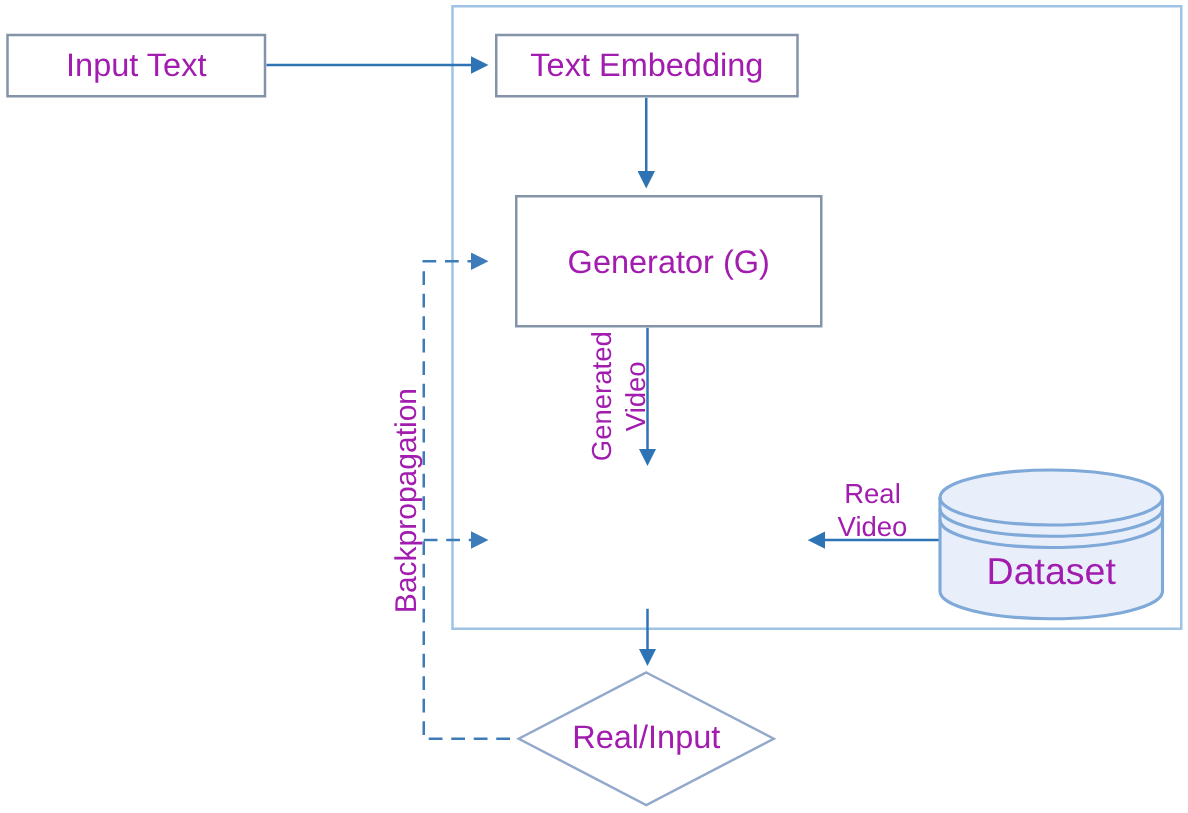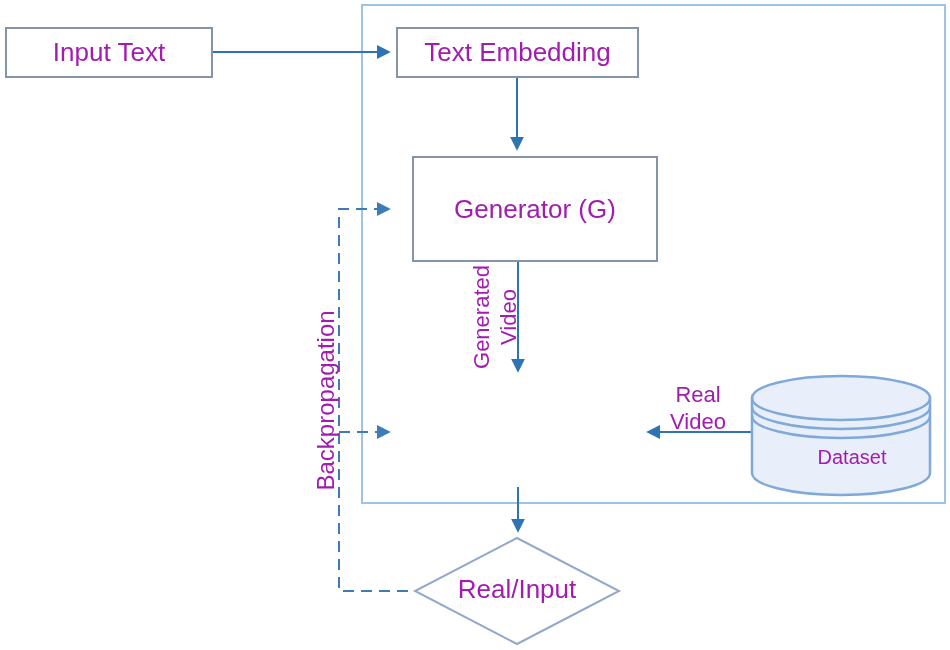--- a/index.html
+++ b/index.html
@@ -40,22 +40,21 @@
     transform-origin:50% 50%;
   }
   .lbl-backpropagation{
     left:235px;top:387px;width:180px;height:27px;
     font-size:24px;
     transform:rotate(-90deg);
     transform-origin:50% 50%;
   }
   .lbl-dataset{
     left:751px;top:444px;width:180px;
-    font-size:20px;
-    padding-left:11px;
+    font-size:30px;
   }
   .lbl-real-fake{
     left:417px;top:576px;width:200px;
     font-size:26px;
   }
 </style>
 </head>
 <body>
 
 <div class="canvas">

